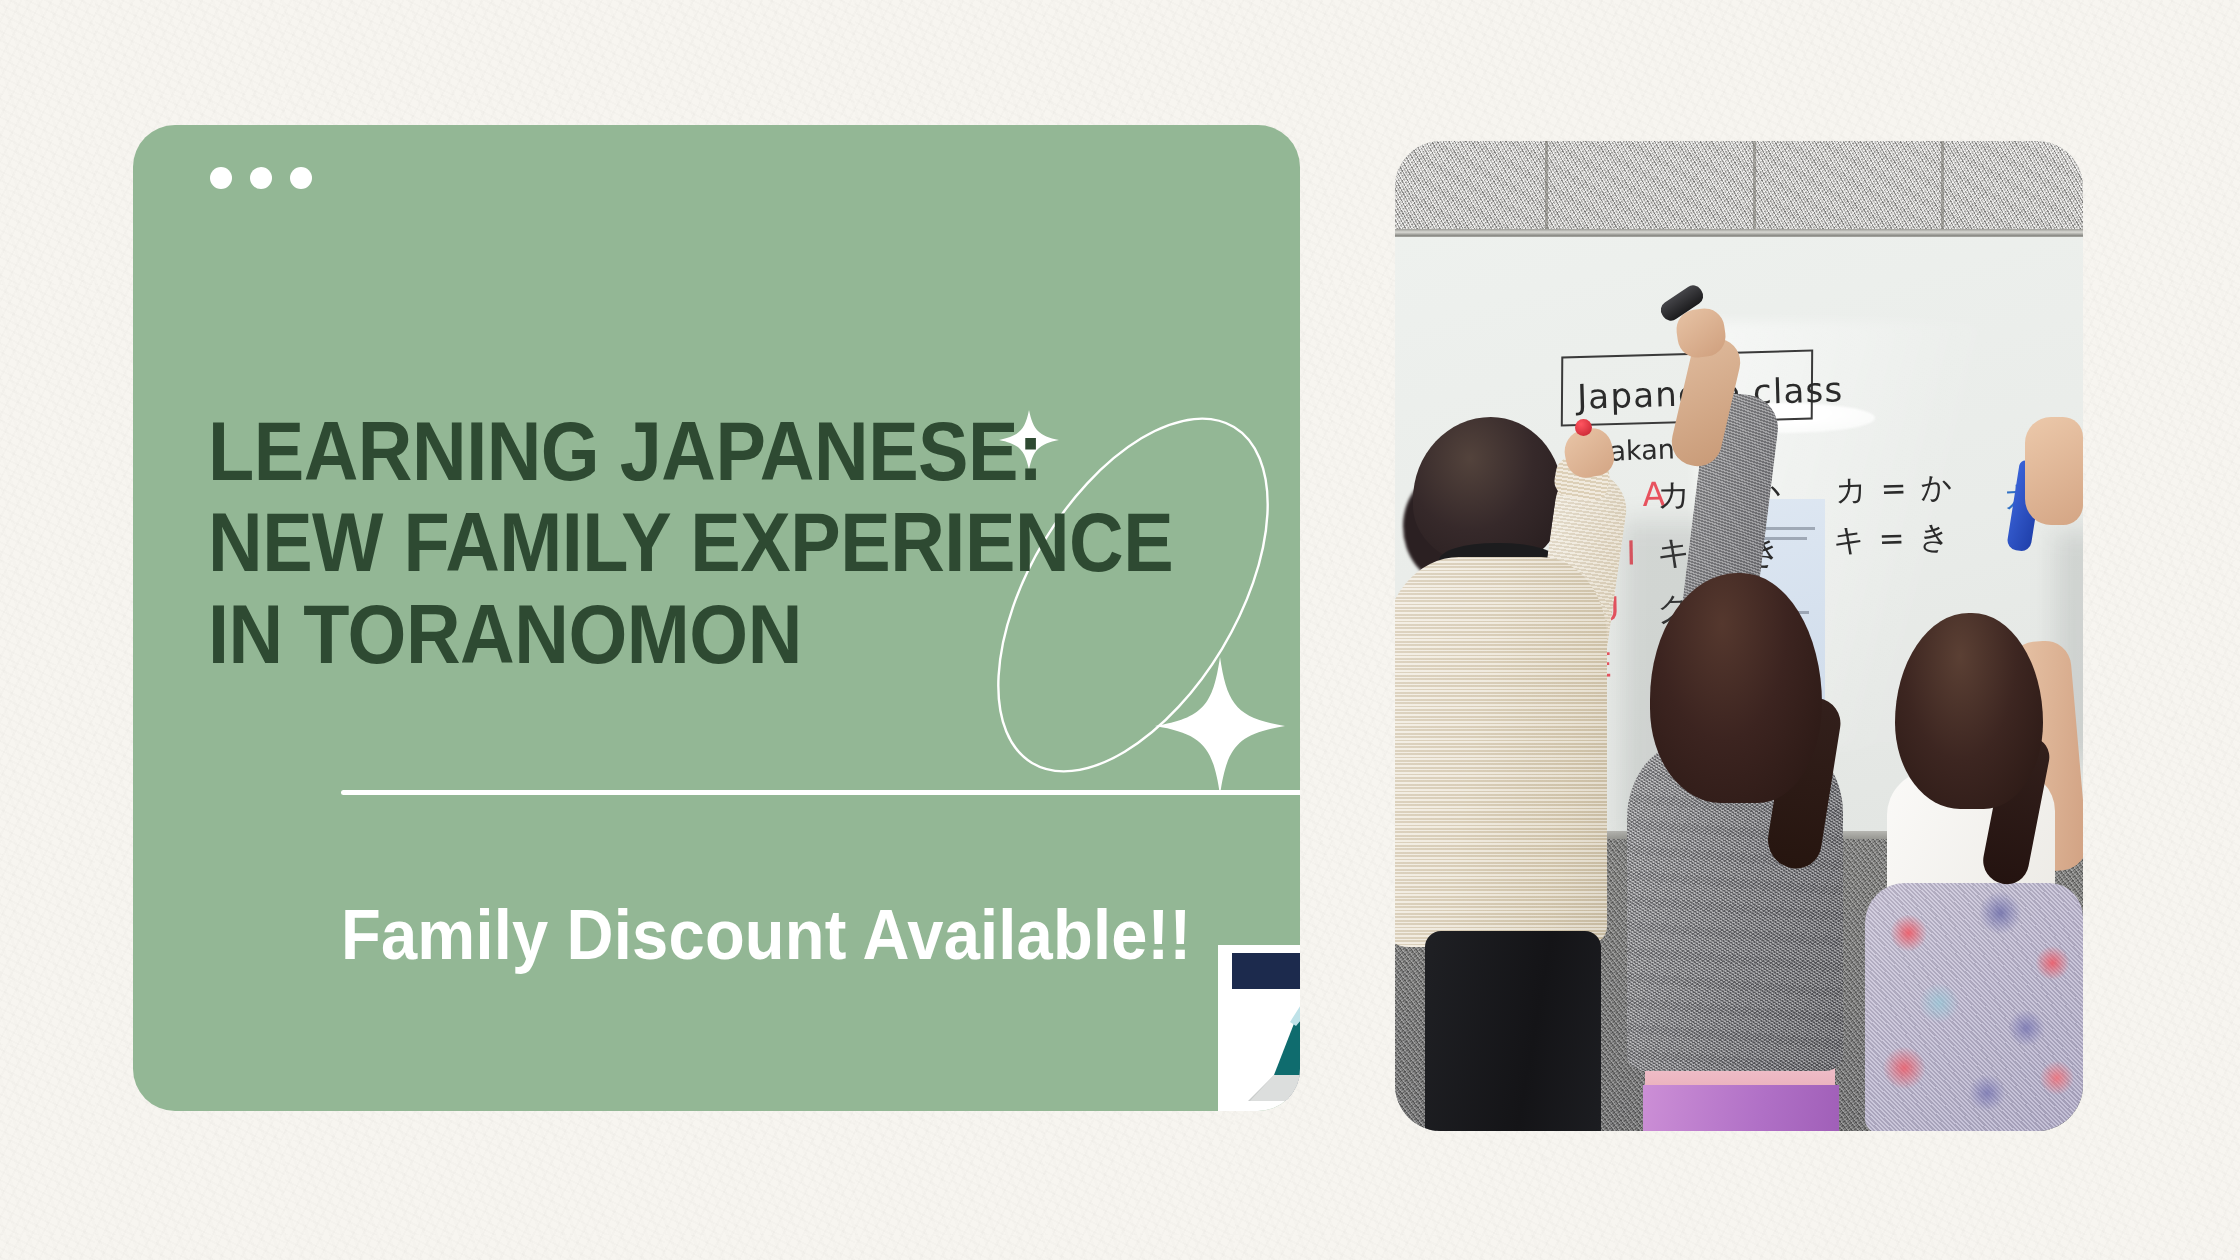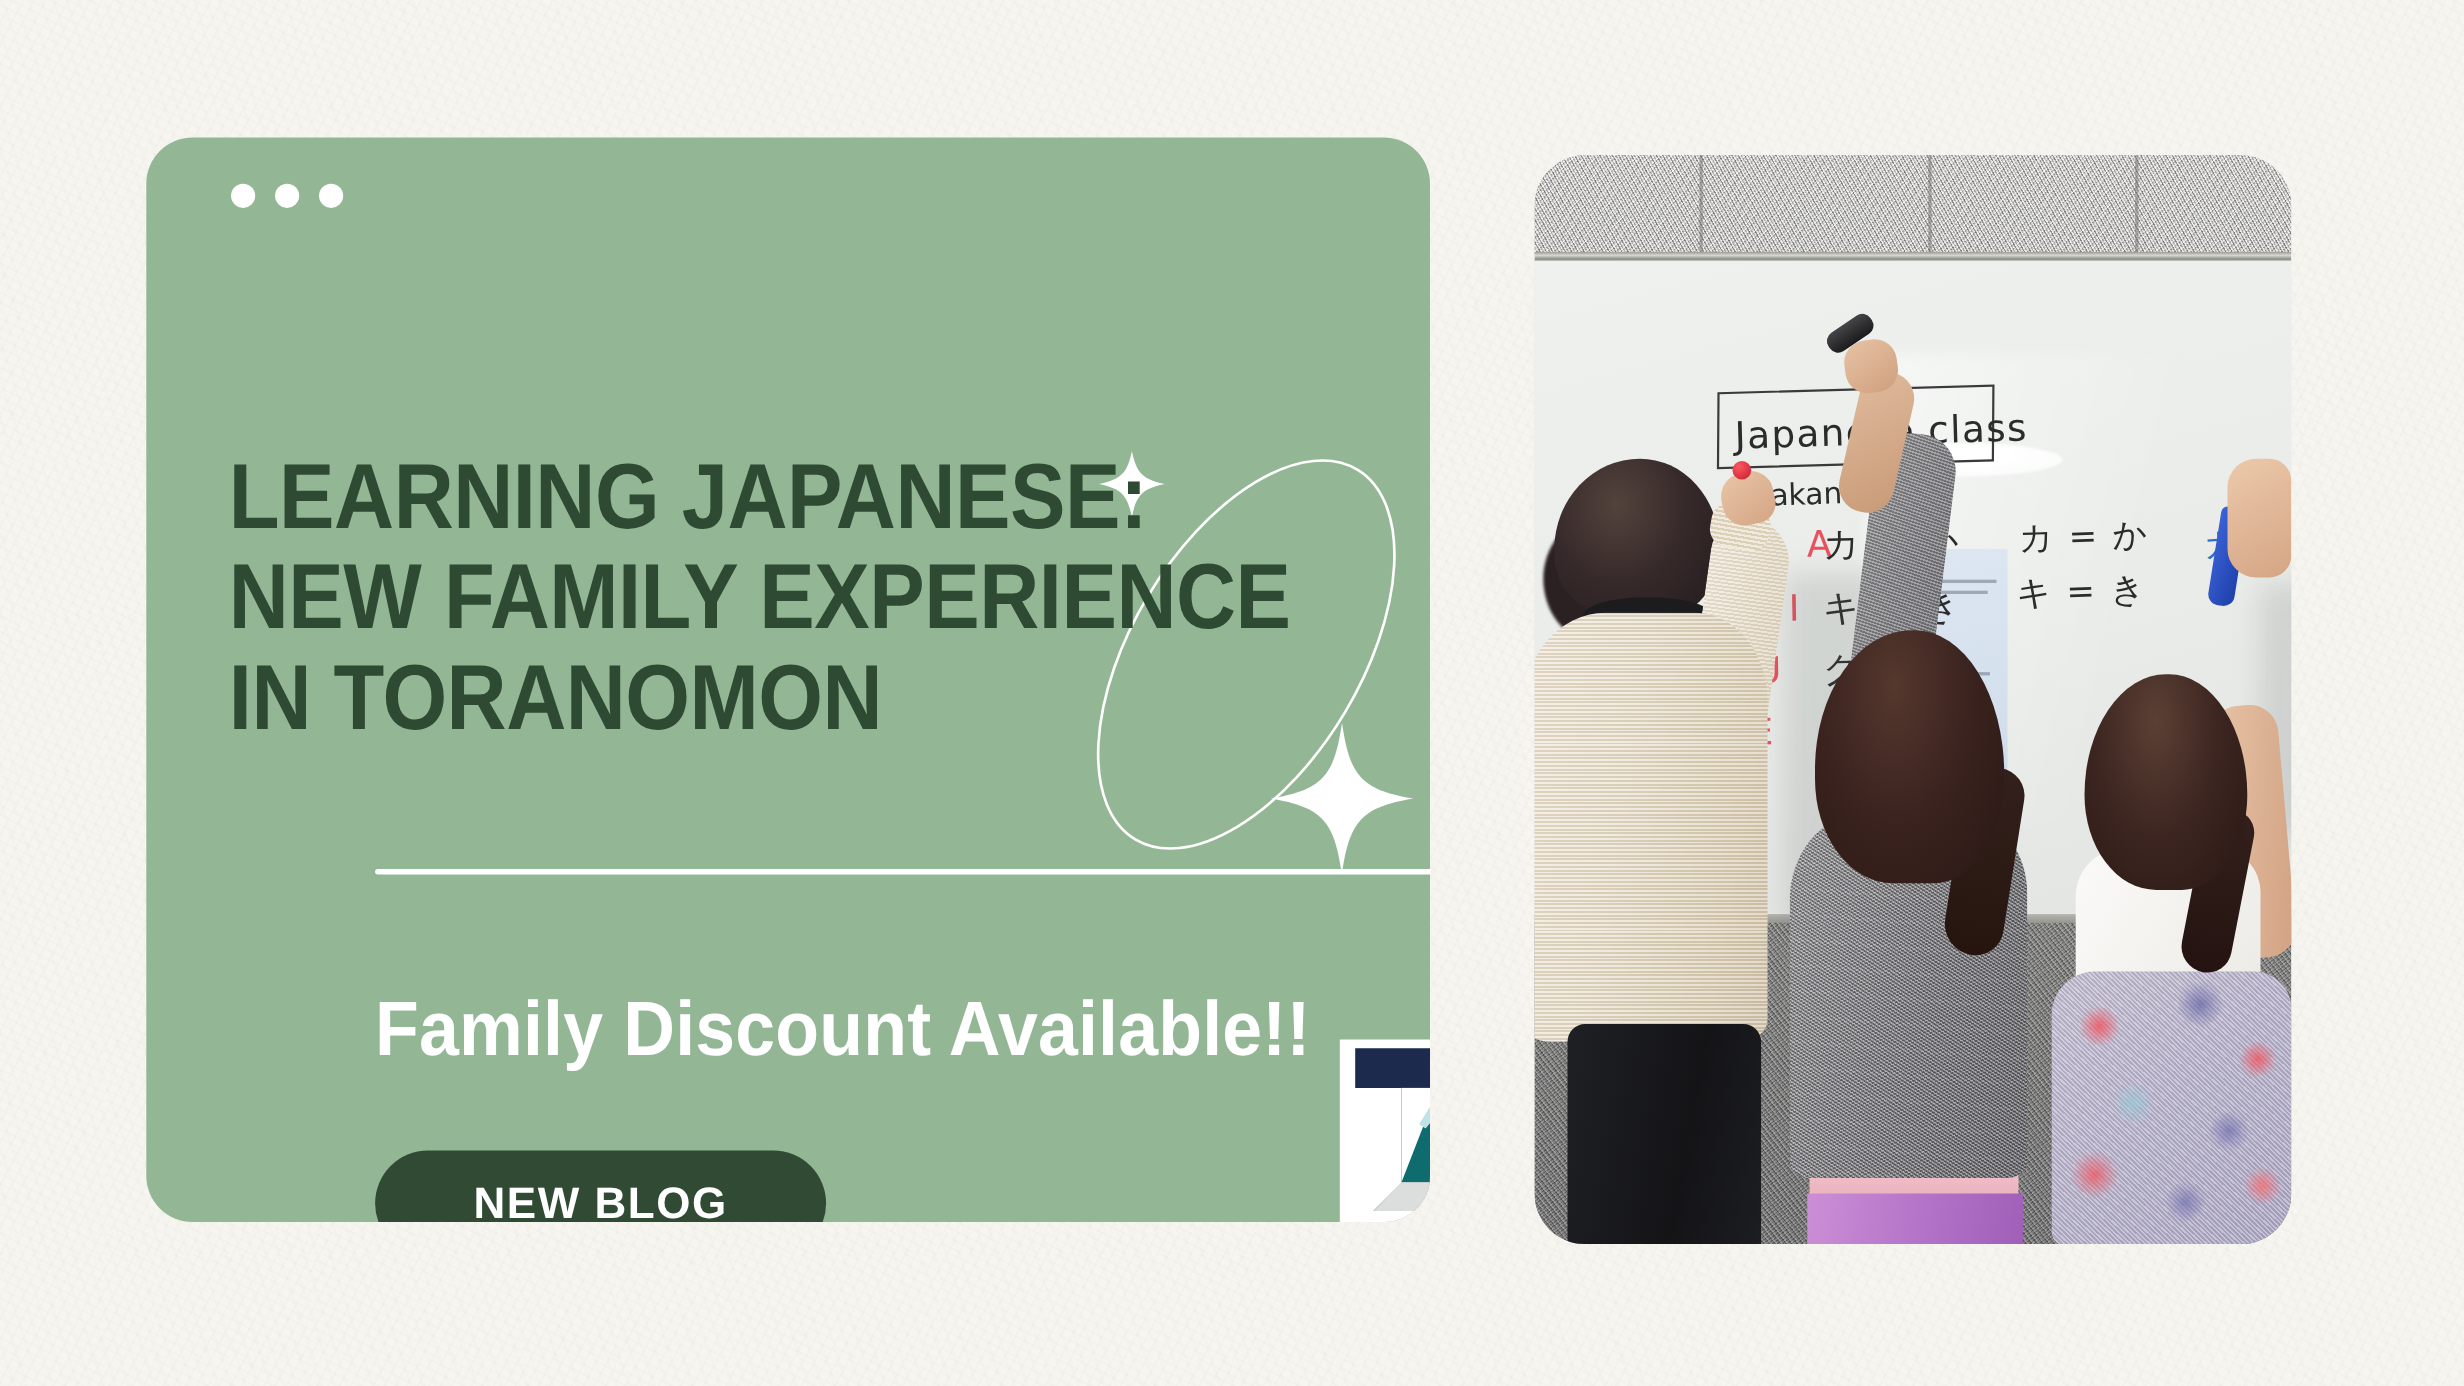--- a/index.html
+++ b/index.html
@@ -336,21 +336,20 @@
   <h1 class="headline">
     <span class="l">LEARNING JAPANESE:</span>
     <span class="l">NEW FAMILY EXPERIENCE</span>
     <span class="l">IN TORANOMON</span>
   </h1>
 
   <div class="divider"></div>
 
   <p class="subhead">Family Discount Available!!</p>
 
-  <button class="cta-button">NEW BLOG</button>
 
   <div class="logo">
     <div class="logo-mark">
       <svg width="182" height="170" viewBox="0 0 182 170">
         <rect x="14" y="8" width="154" height="148" fill="#ffffff"></rect>
 
         <path d="M14 8 H92 V156 H56 V44 H14 Z" fill="#1C2A4D"></path>
 
         <path d="M92 8 H168 V156 H132 V44 H92 Z" fill="#25359B"></path>
 

